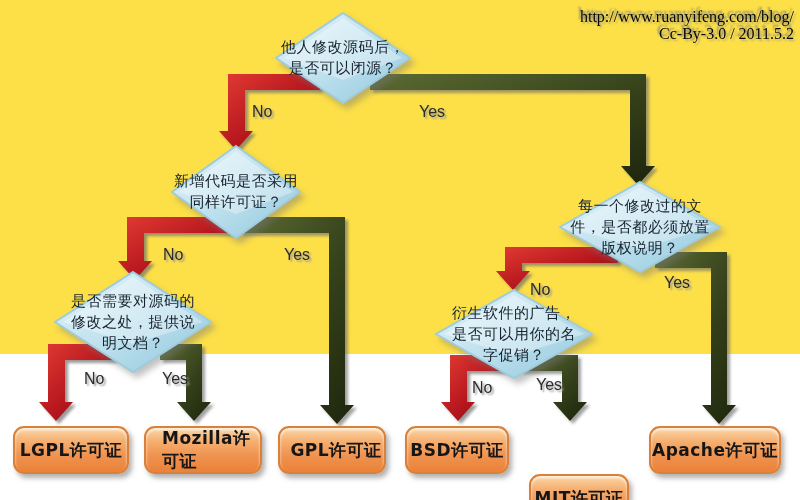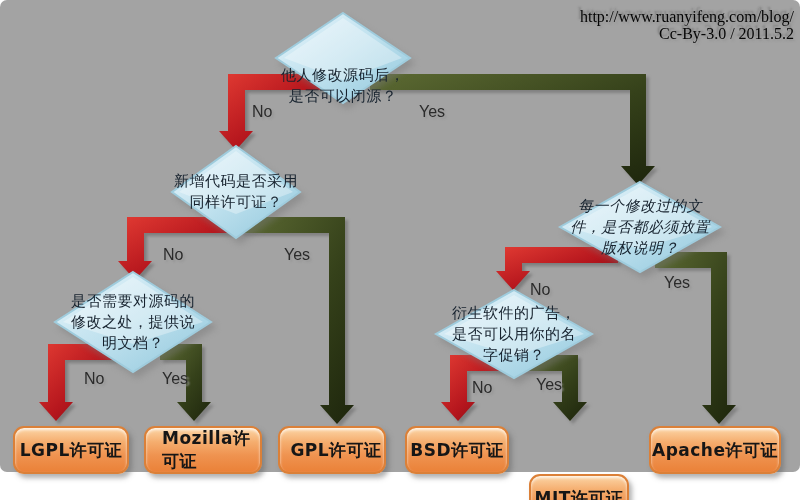--- a/index.html
+++ b/index.html
@@ -1,32 +1,32 @@
 <!DOCTYPE html>
 <html><head>
 <meta charset="utf-8">
 <style>
   html,body{margin:0;padding:0;}
   body{width:800px;height:500px;background:#fff;overflow:hidden;
        font-family:"DejaVu Sans","Liberation Sans",sans-serif;}
-  .stage{position:relative;width:800px;height:472px;background:#a3a3a3;border-radius:7px;}
+  .stage{position:relative;width:800px;height:354px;background:#fde047;}
   .stage svg{position:absolute;left:0;top:0;}
 
   .arrow-no{fill:url(#gradRed);filter:drop-shadow(3px 3px 1.5px rgba(110,110,110,.7));}
   .arrow-yes{fill:url(#gradGreen);filter:drop-shadow(3px 3px 1.5px rgba(110,110,110,.65));}
   .diamond{fill:url(#gradDiamond);stroke:#9fccdd;stroke-width:2;
            filter:drop-shadow(4px 5px 3px rgba(120,120,120,.45));}
   .gloss{fill:#ffffff;opacity:.33;}
 
   .dtext{position:absolute;text-align:center;font-size:15px;line-height:21px;
          color:#16222e;white-space:pre-line;letter-spacing:.5px;}
-  .t0{left:263px;top:37px;width:160px;margin-top:28px;}
+  .t0{left:263px;top:37px;width:160px;}
   .t1{left:156px;top:171px;width:160px;}
   .t2{left:53px;top:291px;width:160px;text-align:center;}
-  .t3{left:550px;top:196px;width:180px;font-style:italic;}
+  .t3{left:550px;top:196px;width:180px;}
   .t4{left:429px;top:303px;width:170px;}
 
   .elabel{position:absolute;font-size:16px;color:#2b2b2b;
           font-family:"Liberation Sans",sans-serif;
           text-shadow:2px 2px 2px rgba(150,150,150,.9);}
   .e0{left:252px;top:103px;} .e1{left:419px;top:103px;}
   .e2{left:163px;top:246px;} .e3{left:284px;top:246px;}
   .e4{left:84px;top:370px;}  .e5{left:162px;top:370px;}
   .e6{left:530px;top:281px;} .e7{left:664px;top:274px;}
   .e8{left:472px;top:379px;} .e9{left:536px;top:376px;}

